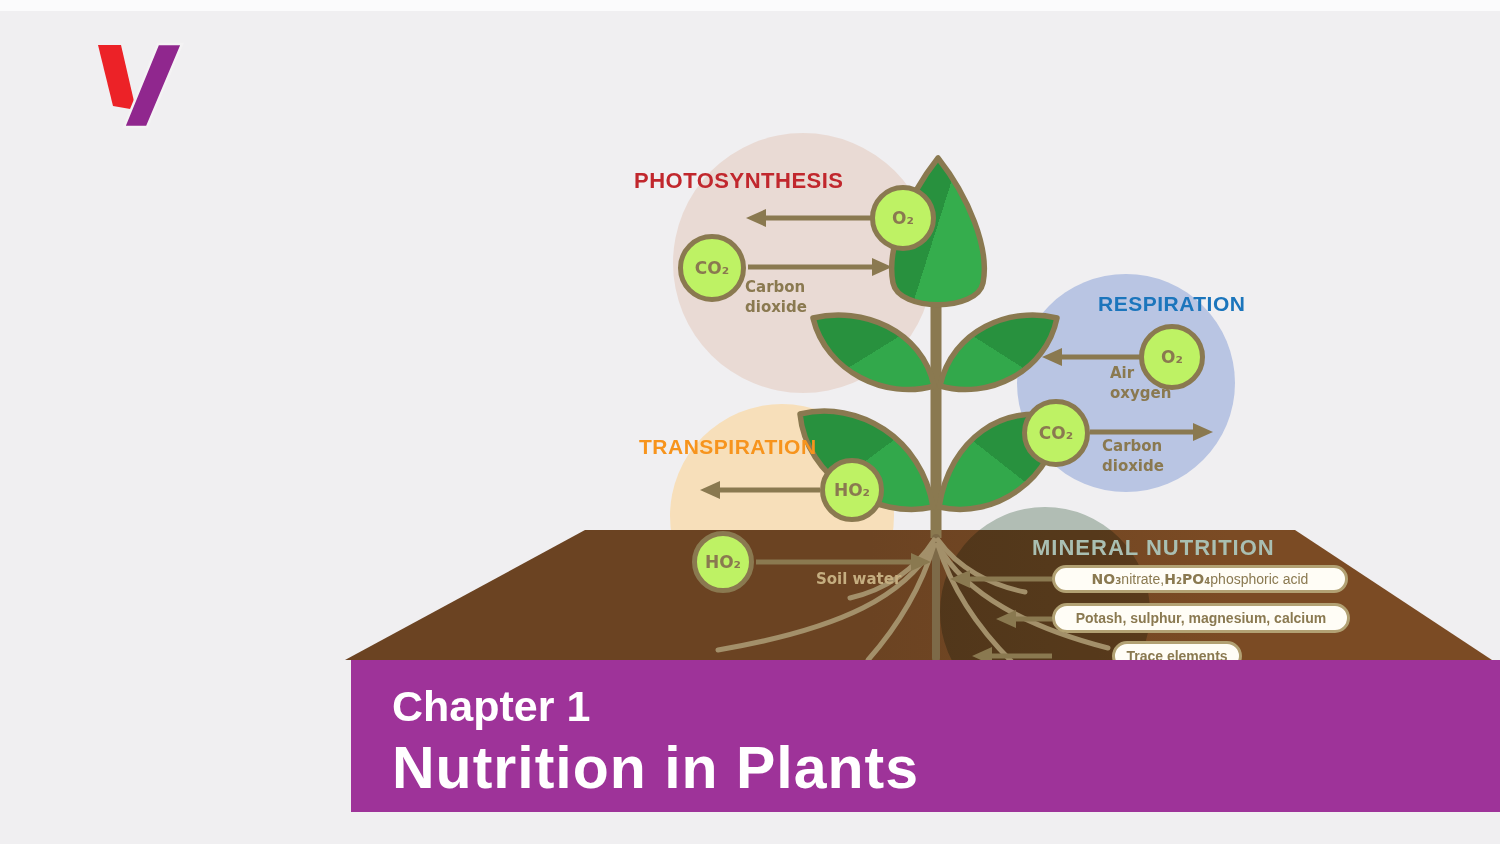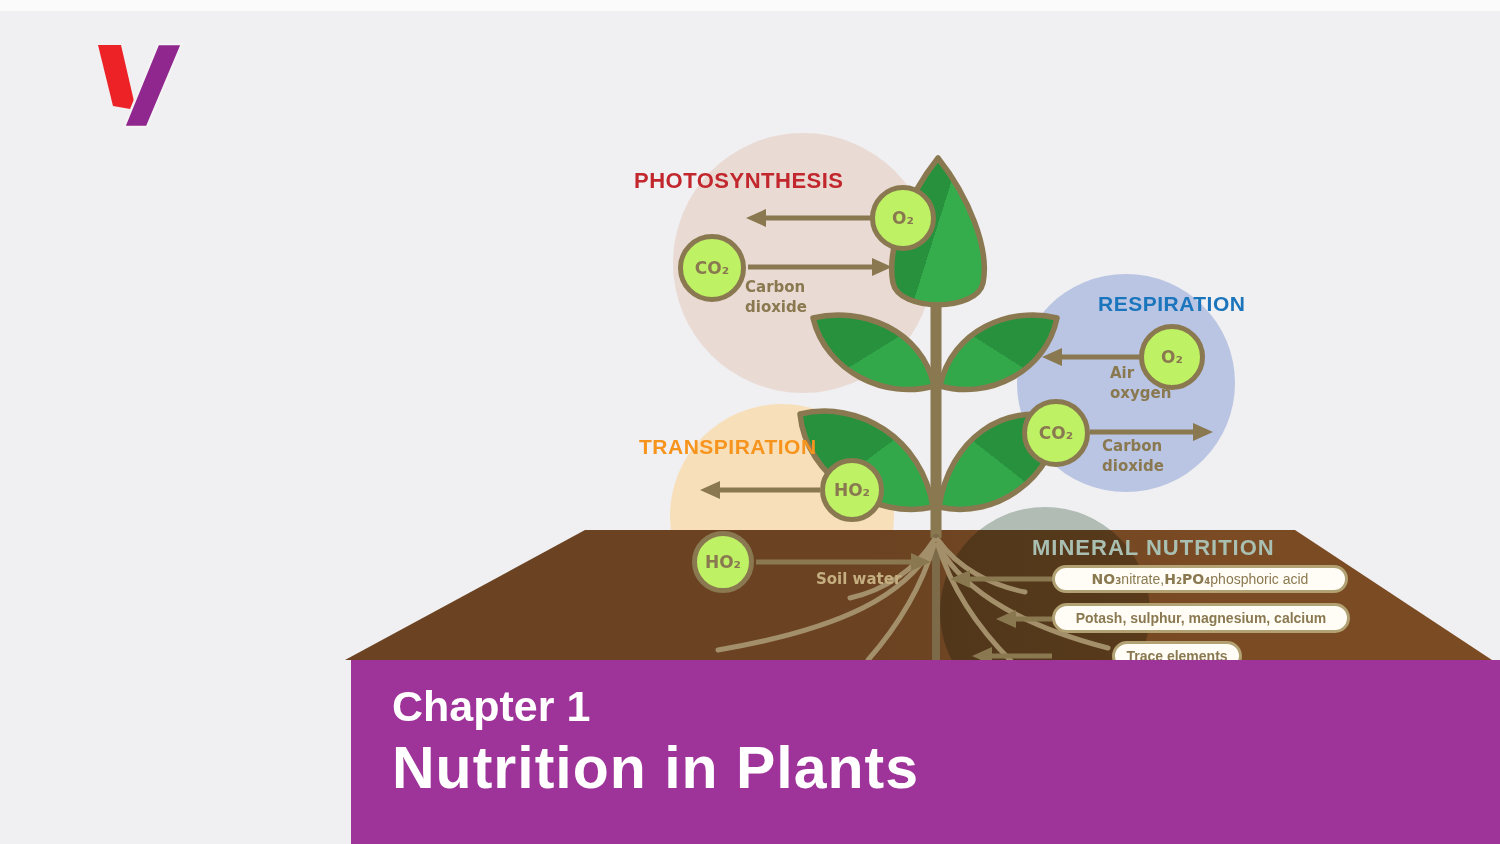--- a/index.html
+++ b/index.html
@@ -43,21 +43,21 @@
   .pill{position:absolute;background:#fffdf6;border:3px solid #b2a173;border-radius:16px;
         display:flex;align-items:center;justify-content:center;white-space:nowrap;
         color:#8a7950;font-size:14px;box-sizing:border-box;overflow:hidden;}
   .pill .seg{font-family:"Liberation Sans",sans-serif;}
   .pill .seg.bold{font-weight:bold;font-family:"DejaVu Sans",sans-serif;}
   .pill .seg.plainbold{font-weight:bold;}
   #pill-0{left:1052px;top:565px;width:296px;height:28px;}
   #pill-1{left:1052px;top:603px;width:298px;height:30px;}
   #pill-2{left:1112px;top:641px;width:130px;height:30px;}
   
-  #banner{left:351px;top:660px;width:1149px;height:184px;background:#9e3399;}
+  #banner{left:351px;top:660px;width:1149px;height:152px;background:#9e3399;}
   #banner .chapter{position:absolute;left:41px;top:22px;color:#ffffff;font-weight:bold;font-size:43px;}
   #banner .title{position:absolute;left:41px;top:74px;color:#ffffff;font-weight:bold;font-size:59px;letter-spacing:1px;}
   
   #classlbl{right:36px;top:42px;font-size:43px;font-weight:bold;color:#9b3d98;white-space:nowrap;}
   #topstrip{left:0;top:0;width:1500px;height:11px;background:#fbfbfc;}
   svg{display:block;}
 </style>
 </head>
 <body>
 

